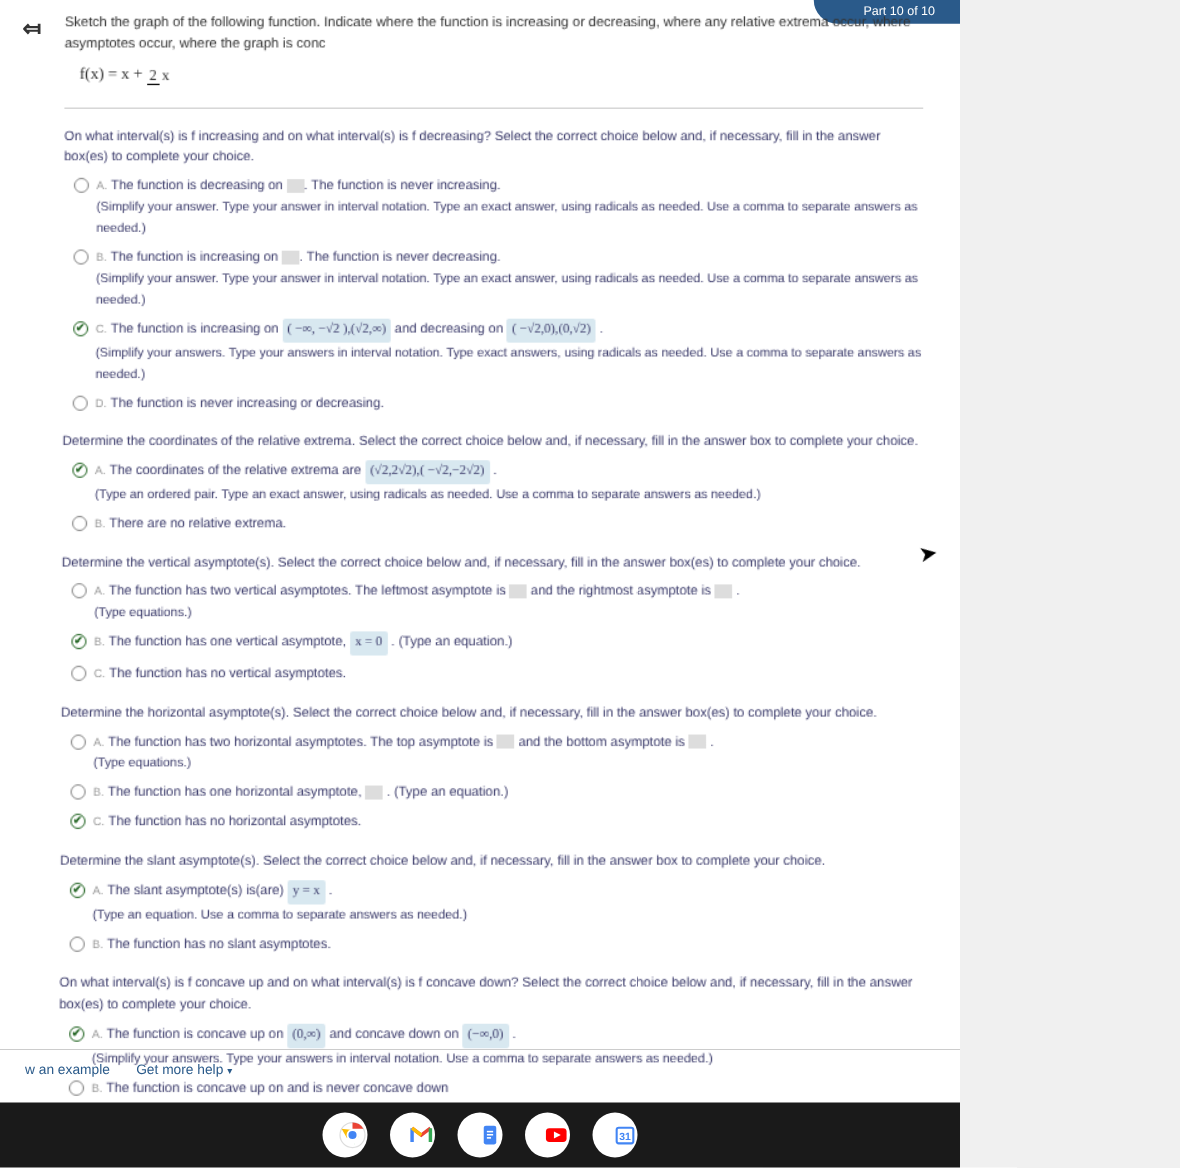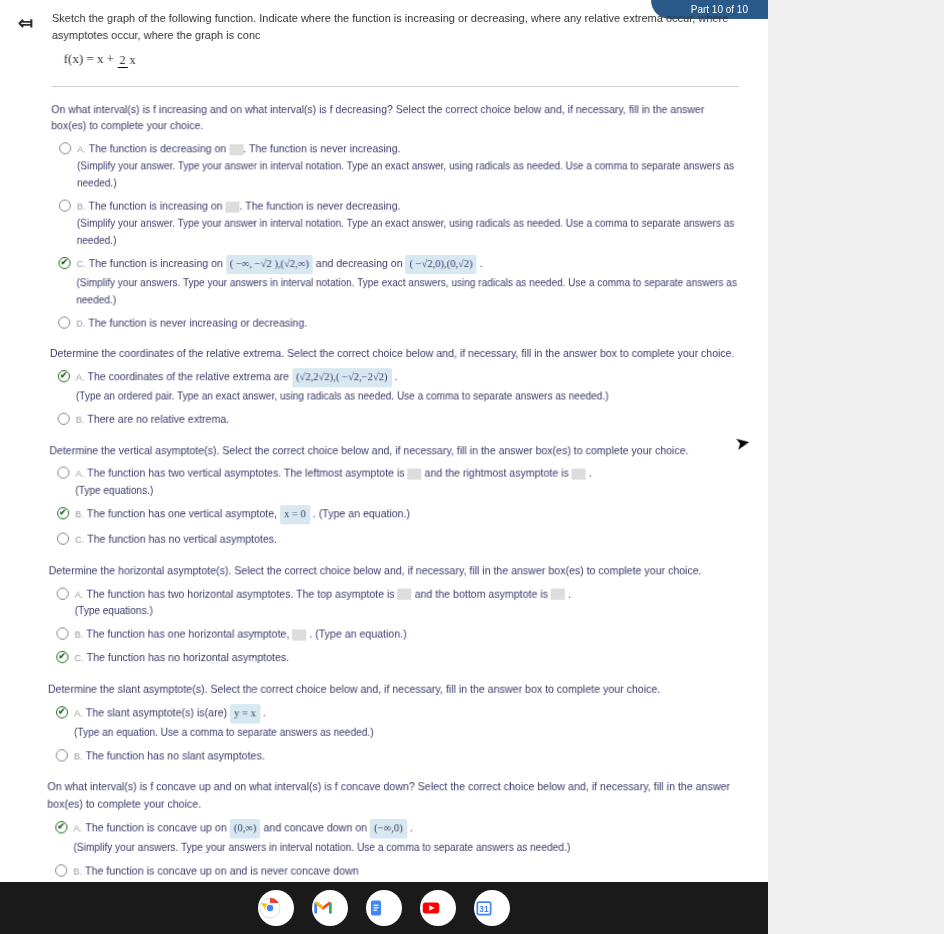--- a/index.html
+++ b/index.html
@@ -20,21 +20,21 @@
 .checked{border-color:#2a6a2a}
 .checked::after{content:"✔";position:absolute;top:-3px;left:1px;color:#2a6a2a;font-size:9px;font-weight:bold}
 .lbl{display:inline-block;color:#999;font-size:9px;margin-right:3px}
 .box{display:inline-block;background:#d8e8f0;padding:1px 4px;border-radius:2px;font-family:'Times New Roman',serif}
 .gray-box{display:inline-block;width:14px;height:11px;background:#ddd;vertical-align:middle}
 .sub{color:#3a3a6a;font-size:10px}
 .footer{position:absolute;bottom:62px;left:0;right:0;border-top:1px solid #ccc;padding:10px 20px;font-size:11px}
 .footer a{color:#2a5a8a;margin-right:18px;text-decoration:none}
 .drop{font-size:8px}
 .taskbar{position:absolute;bottom:0;left:0;right:0;height:52px;background:#1a1a1a;display:flex;align-items:center;justify-content:center;gap:18px}
-.ticon{width:36px;height:36px;border-radius:50%;display:flex;align-items:center;justify-content:flex-start;font-size:18px;font-weight:bold}
+.ticon{width:36px;height:36px;border-radius:50%;display:flex;align-items:center;justify-content:flex-end;font-size:18px;font-weight:bold}
 .chrome{background:#fff}
 .gmail{background:#fff;color:#ea4335}
 .docs{background:#fff;color:#4285f4}
 .yt{background:#fff;color:#f00}
 .cal{background:#fff;color:#4285f4}
 .cursor{position:absolute;top:432px;right:18px;font-size:18px;color:#000;transform:rotate(-10deg)}
 </style>
 </head>
 <body>
 
@@ -83,20 +83,24 @@
       <div class="opt"><span class="radio"></span><span class="lbl">B.</span><span>The function has no slant asymptotes.</span></div>
     </div>
 
     <div class="section">
       <div class="q">On what interval(s) is f concave up and on what interval(s) is f concave down? Select the correct choice below and, if necessary, fill in the answer box(es) to complete your choice.</div>
       <div class="opt"><span class="radio checked"></span><span class="lbl">A.</span><span>The function is concave up on </span><span class="box">(0,∞)</span><span> and concave down on </span><span class="box">(−∞,0)</span><span> .</span><br><span class="sub">(Simplify your answers. Type your answers in interval notation. Use a comma to separate answers as needed.)</span></div>
       <div class="opt"><span class="radio"></span><span class="lbl">B.</span><span>The function is concave up on     and is never concave down</span></div>
     </div>
   </div>
 
+  <div class="footer">
+    <a>w an example</a>
+    <a><span>Get more help</span> <span class="drop">▾</span></a>
+  </div>
 
   <div class="cursor">➤</div>
 
   <div class="taskbar">
     <div class="ticon chrome">
         <svg width="24" height="24" viewBox="0 0 24 24">
           <circle cx="12" cy="12" r="10" fill="#fff" stroke="#ddd"></circle>
           <circle cx="12" cy="12" r="4" fill="#4285f4"></circle>
           <path d="M12 2a10 10 0 0 1 8.7 5H12" fill="#ea4335"></path>
           <path d="M3.3 7l4.3 7.5L12 8" fill="#fbbc05"></path>

